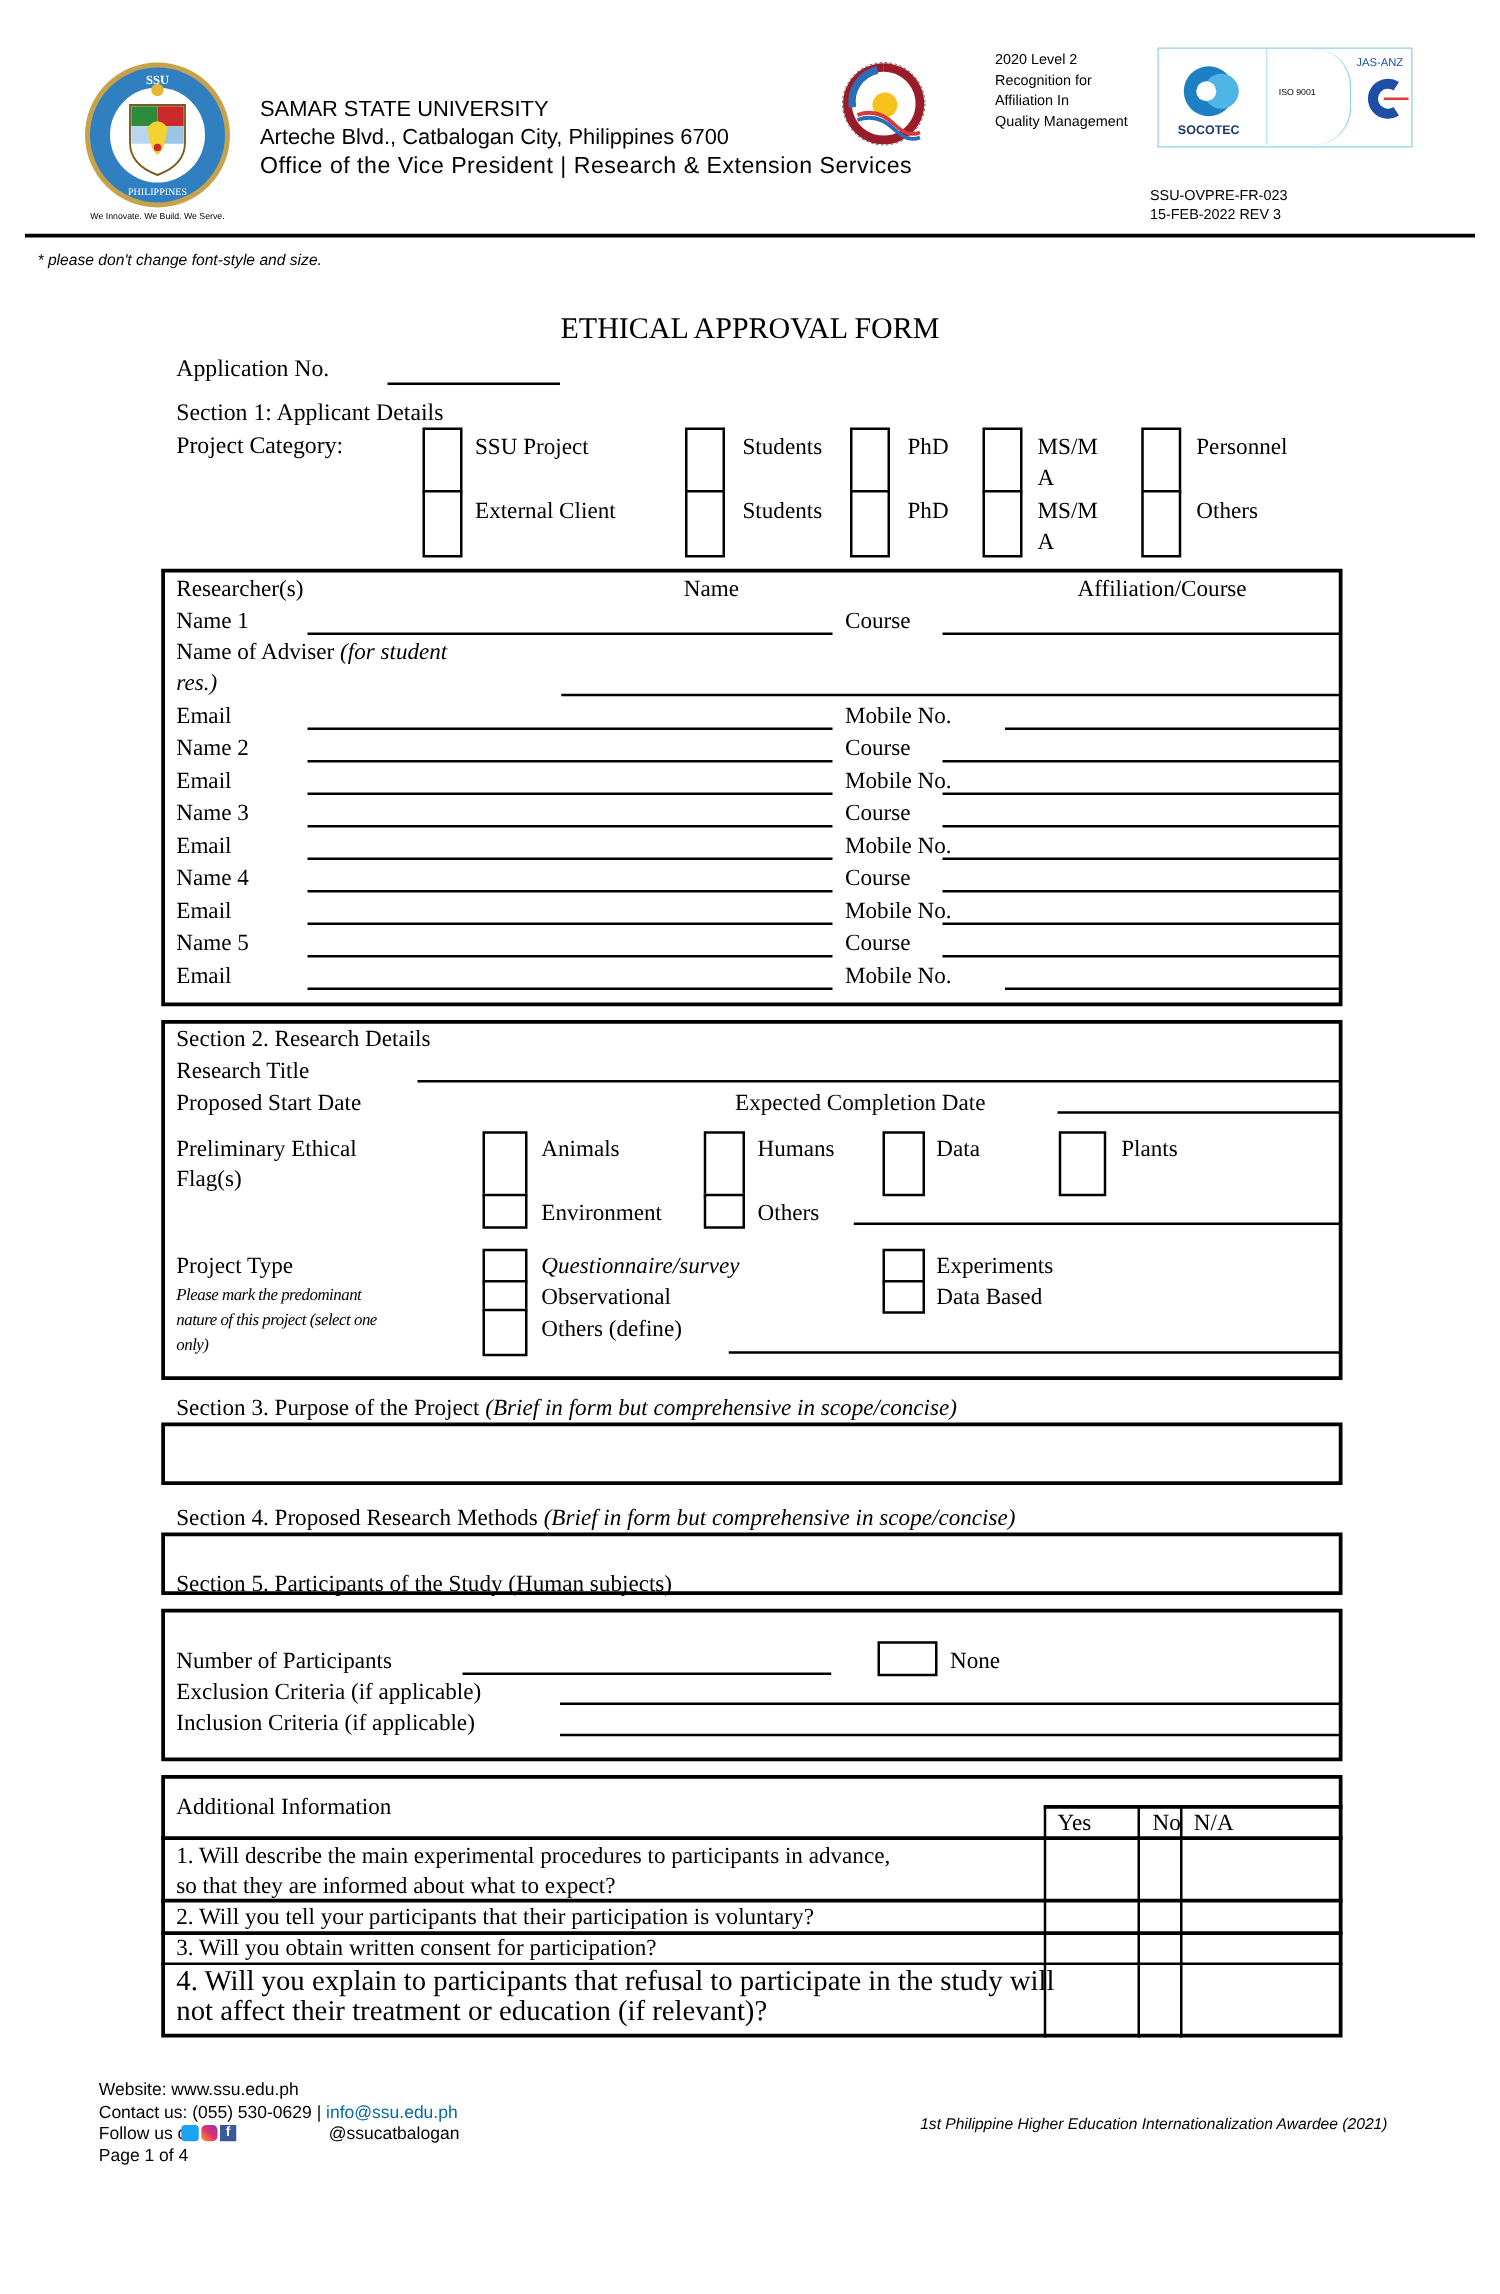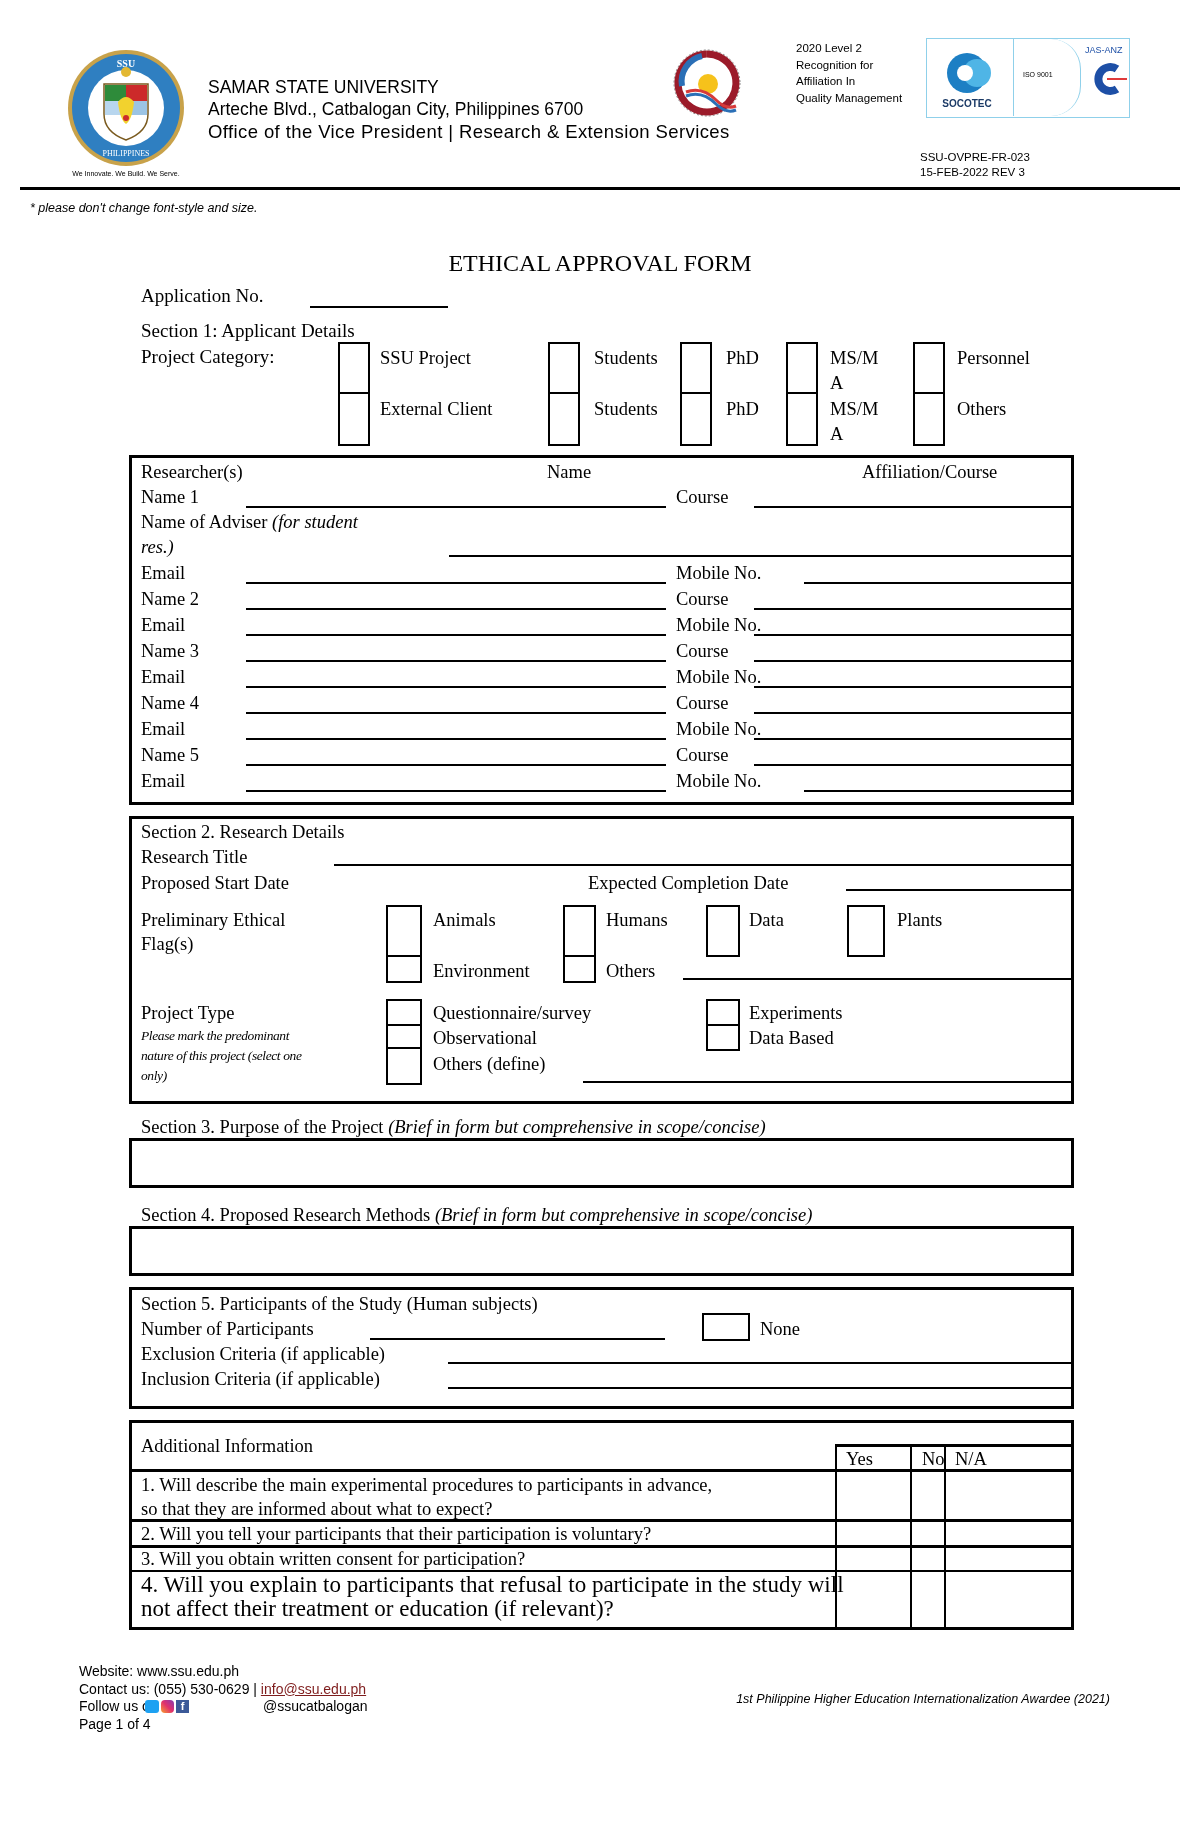--- a/index.html
+++ b/index.html
@@ -9,21 +9,21 @@
   .serif { font-family: "Liberation Serif", serif; }
   .ital { font-style: italic; }
   .bold { font-weight: normal; }
   .uline { position: absolute; height: 0; border-bottom: 2.5px solid #000; }
   .cb { position: absolute; border: 2.5px solid #000; box-sizing: border-box; background: #fff; cursor: pointer; }
   .frame { position: absolute; border: 3px solid #000; box-sizing: border-box; }
   .hr { position: absolute; height: 0; border-bottom: 3px solid #000; }
   .tline { position: absolute; background: #000; }
   .label { position: absolute; white-space: nowrap; font-size: 18.5px; line-height: 24px; }
   .cell { position: absolute; box-sizing: border-box; }
-  a.email { color: #7f1d1d; text-decoration: underline; }
+  a.email { color: #0369a1; }
 </style>
 </head>
 <body>
 
 <div>
 
   <svg class="abs" style="left:66px;top:48px;" width="120" height="120" viewBox="0 0 120 120">
     <circle cx="60" cy="60" r="58" fill="#c8a24a"></circle>
     <circle cx="60" cy="60" r="54" fill="#2f7fc1"></circle>
     <circle cx="60" cy="60" r="38" fill="#ffffff"></circle>
@@ -209,35 +209,35 @@
   <div>nature of this project (select one</div>
   <div>only)</div>
 </div>
 
 <div class="cb" style="left:386px;top:999px;width:36px;height:28px;"></div>
 <div class="cb" style="left:386px;top:1024px;width:36px;height:26px;"></div>
 <div class="cb" style="left:386px;top:1047px;width:36px;height:38px;"></div>
 <div class="cb" style="left:706px;top:999px;width:34px;height:28px;"></div>
 <div class="cb" style="left:706px;top:1024px;width:34px;height:27px;"></div>
 
-<div class="label" style="left:433px;top:1001px;">Questionnaire/survey</div>
+<div class="label" style="left:433px;top:1001px;font-style:italic;">Questionnaire/survey</div>
 <div class="label" style="left:433px;top:1026px;">Observational</div>
 <div class="label" style="left:433px;top:1052px;">Others (define)</div>
 <div class="uline" style="left:583px;top:1081px;width:489px;"></div>
 <div class="label" style="left:749px;top:1001px;">Experiments</div>
 <div class="label" style="left:749px;top:1026px;">Data Based</div>
 
 <div class="label" style="left:141px;top:1115px;"><span class="bold">Section 3. Purpose of the Project</span> <span class="ital">(Brief in form but comprehensive in scope/concise)</span></div>
 <div class="frame" style="left:129px;top:1138px;width:945px;height:50px;"></div>
 
 <div class="label" style="left:141px;top:1203px;"><span class="bold">Section 4. Proposed Research Methods</span> <span class="ital">(Brief in form but comprehensive in scope/concise)</span></div>
 <div class="frame" style="left:129px;top:1226px;width:945px;height:50px;"></div>
 
 <div class="frame" style="left:129px;top:1287px;width:945px;height:122px;"></div>
-<div class="label bold" style="left:141px;top:1292px;">Section 5. Participants of the Study (Human subjects)</div>
+<div class="label bold" style="left:141px;top:1256px;">Section 5. Participants of the Study (Human subjects)</div>
 <div class="label" style="left:141px;top:1317px;">Number of Participants</div>
 <div class="uline" style="left:370px;top:1338px;width:295px;"></div>
 <div class="cb" style="left:702px;top:1313px;width:48px;height:28px;"></div>
 <div class="label" style="left:760px;top:1317px;">None</div>
 <div class="label" style="left:141px;top:1342px;">Exclusion Criteria (if applicable)</div>
 <div class="uline" style="left:448px;top:1362px;width:624px;"></div>
 <div class="label" style="left:141px;top:1367px;">Inclusion Criteria (if applicable)</div>
 <div class="uline" style="left:448px;top:1387px;width:624px;"></div>
 
 <div>

